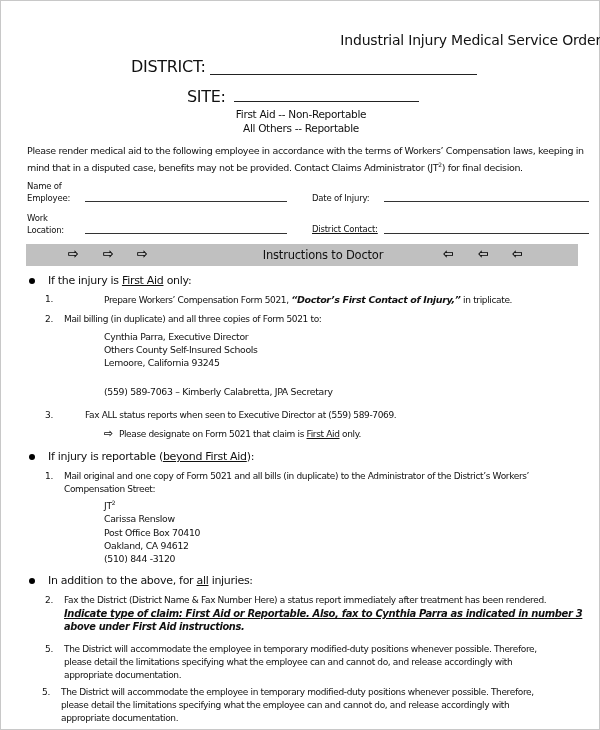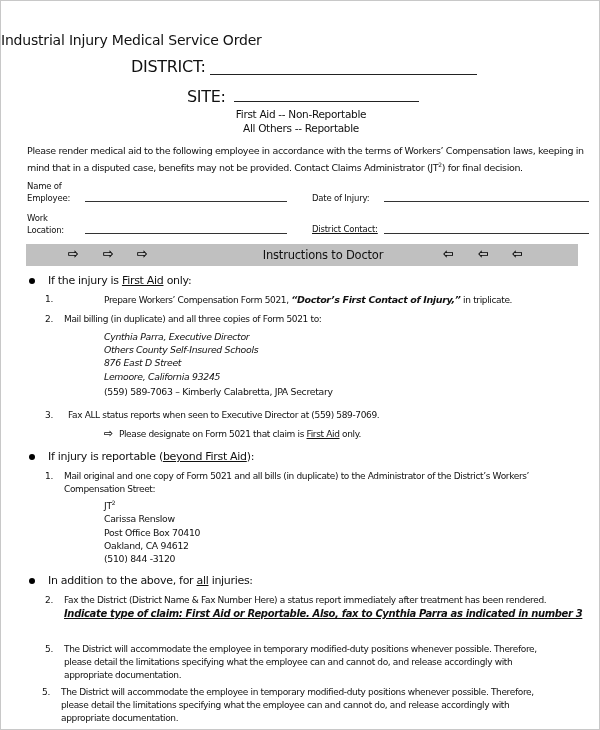--- a/index.html
+++ b/index.html
@@ -1,21 +1,21 @@
 <!DOCTYPE html>
 <html><head>
 <meta charset="utf-8">
 <style>
   html, body { margin: 0; padding: 0; background: #ffffff; }
   body { width: 600px; height: 730px; position: relative; overflow: hidden;
          font-family: "DejaVu Sans", "Liberation Sans", sans-serif; color: #111; }
   .page { position: absolute; left: 0; top: 0; width: 598px; height: 728px;
           border: 1px solid #c8c8c8; background: #fff; }
   .abs { position: absolute; white-space: nowrap; }
-  .title { left: 0; width: 600px; top: 31px; text-align: left; font-size: 14px; letter-spacing: -0.2px; }
+  .title { left: 0; width: 600px; top: 31px; text-align: right; font-size: 14px; letter-spacing: -0.2px; }
   .district-label { left: 130px; top: 56px; font-size: 16px; letter-spacing: -0.3px; }
   .district-line { left: 209px; top: 73px; width: 267px; border-top: 1px solid #222; }
   .site-label { left: 186px; top: 86px; font-size: 16px; letter-spacing: -0.3px; }
   .site-line { left: 233px; top: 100px; width: 185px; border-top: 1px solid #222; }
   .sub { left: 0; width: 600px; text-align: center; font-size: 10.5px; letter-spacing: -0.3px; }
   .intro { left: 26px; top: 143px; width: 560px; font-size: 9.5px; line-height: 14px; letter-spacing: -0.35px; white-space: normal; }
   .field-label { font-size: 8.5px; line-height: 12px; letter-spacing: -0.2px; }
   .field-line { border-top: 1px solid #333; }
   .bar { left: 25px; top: 243px; width: 552px; height: 22px; background: #c0c0c0; }
   .bar-title { position: absolute; left: 0; width: 594px; top: 4px; text-align: center; font-size: 11.5px; letter-spacing: -0.2px; }
@@ -76,31 +76,30 @@
   <div class="abs item" style="left:44px; top:292px;">
     <span class="num">1.</span>
     <span style="margin-left:19px;padding-left:40px;">Prepare Workers’ Compensation Form 5021,  </span><span class="bi" style="font-size:9.5px;">“Doctor’s First Contact of Injury,”</span><span> in triplicate.</span>
   </div>
 
   <div class="abs item" style="left:44px; top:312px;">
     <span class="num">2.</span>
     <span style="margin-left:19px;">Mail billing (in duplicate) and all three copies of Form 5021 to:</span>
   </div>
 
-  <div class="abs addr" style="left:103px; top:329px;font-style:italic;">
+  <div class="abs addr" style="left:103px; top:329px;">
     <div>Cynthia Parra, Executive Director</div>
     <div>Others County Self-Insured Schools</div>
-    <div>876 East D Street</div>
     <div>Lemoore, California   93245</div>
   </div>
   <div class="abs addr" style="left:103px; top:384px;">(559) 589-7063 – Kimberly Calabretta, JPA Secretary</div>
 
   <div class="abs item" style="left:44px; top:408px;">
     <span class="num">3.</span>
-    <span style="margin-left:23px;">Fax ALL status reports when seen to Executive Director at (559) 589-7069.</span>
+    <span style="margin-left:40px;">Fax ALL status reports when seen to Executive Director at (559) 589-7069.</span>
   </div>
   <div class="abs item" style="left:103px; top:426px;">
     <span style="font-weight:bold; font-size:11px; margin-right:6px;">⇨</span><span>Please designate on Form 5021 that claim is </span><u>First Aid</u><span> only.</span>
   </div>
 
   <div class="bullet-dot" style="left:28px; top:453px;"></div>
   <div class="abs bullet" style="left:47px; top:449px;"><span>If injury is reportable (</span><u>beyond First Aid</u><span>):</span></div>
 
   <div class="abs item" style="left:44px; top:469px;">
     <span class="num">1.</span>
@@ -116,20 +115,21 @@
     <div>(510) 844 -3120</div>
   </div>
 
   <div class="bullet-dot" style="left:28px; top:577px;"></div>
   <div class="abs bullet" style="left:47px; top:573px;"><span>In addition to the above, for </span><u>all</u><span> injuries:</span></div>
 
   <div class="abs item" style="left:44px; top:593px;">
     <span class="num">2.</span>
     <div style="margin-left:19px;">Fax the District (District Name &amp; Fax Number Here) a status report immediately after treatment has been rendered.</div>
     <div class="bi" style="margin-left:19px; font-size:10px;text-decoration:underline;"><span>Indicate type of claim:  </span><u>First Aid</u><span> or </span><u>Reportable</u><span>.  Also, fax to Cynthia Parra as indicated in number 3</span></div>
+    <div class="bi" style="margin-left:19px; font-size:9.8px;">above under First Aid instructions.</div>
   </div>
 
   <div class="abs item" style="left:44px; top:642px;">
     <span class="num">5.</span>
     <div style="margin-left:19px;">The District will accommodate the employee in temporary modified-duty positions whenever possible.  Therefore,</div>
     <div style="margin-left:19px;">please detail the limitations specifying what the employee can and cannot do, and release accordingly with</div>
     <div style="margin-left:19px;">appropriate documentation.</div>
   </div>
 
   <div class="abs item" style="left:41px; top:685px;">

